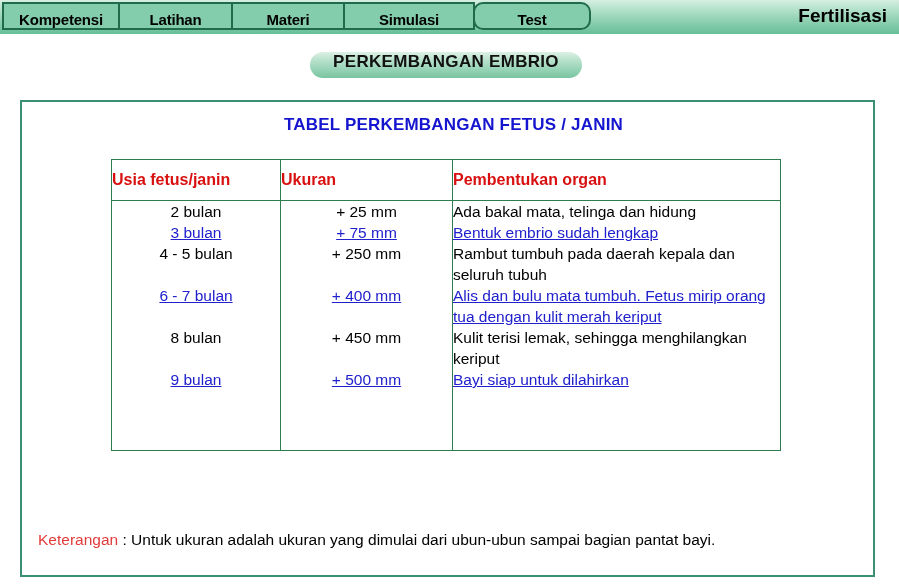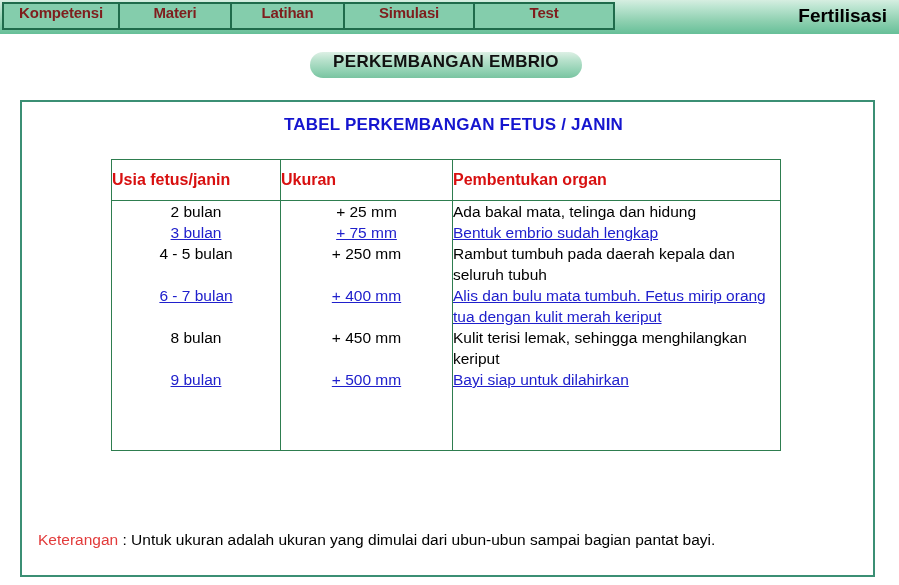--- a/index.html
+++ b/index.html
@@ -27,34 +27,34 @@
     position: absolute;
     left: 2px; top: 2px;
     height: 28px;
     display: flex;
   }
   .tab {
     height: 28px;
     box-sizing: border-box;
     border: 2px solid #1f6b4b;
     background: #84cdac;
-    color: #7f1d1d;
+    color: #000000;
     font-size: 15px;
     font-weight: bold;
     display: flex;
-    align-items: flex-start;
+    align-items: flex-end;
     justify-content: center;
     margin-right: -2px;
     letter-spacing: -0.2px;
   }
   .tab-0 { width: 118px; }
   .tab-1 { width: 114px; }
   .tab-2 { width: 115px; }
   .tab-3 { width: 132px; }
-  .tab-4 { width: 142px; }
+  .tab-4 { width: 118px; border-radius: 10px; }
 
   #header-title {
     position: absolute;
     right: 12px;
     top: 2px;
     height: 28px;
     line-height: 28px;
     font-size: 19px;
     font-weight: bold;
     color: #000000;
@@ -176,25 +176,25 @@
   }
 </style>
 </head>
 <body>
 
 <div id="header-bar">
   <div id="tab-strip">
     <div class="tab tab-0">
       <span>Kompetensi</span>
     </div>
+    <div class="tab tab-2">
+      <span>Latihan</span>
+    </div>
     <div class="tab tab-1">
       <span>Materi</span>
-    </div>
-    <div class="tab tab-2">
-      <span>Latihan</span>
     </div>
     <div class="tab tab-3">
       <span>Simulasi</span>
     </div>
     <div class="tab tab-4">
       <span>Test</span>
     </div>
   </div>
   <div id="header-title">Fertilisasi</div>
 </div>

